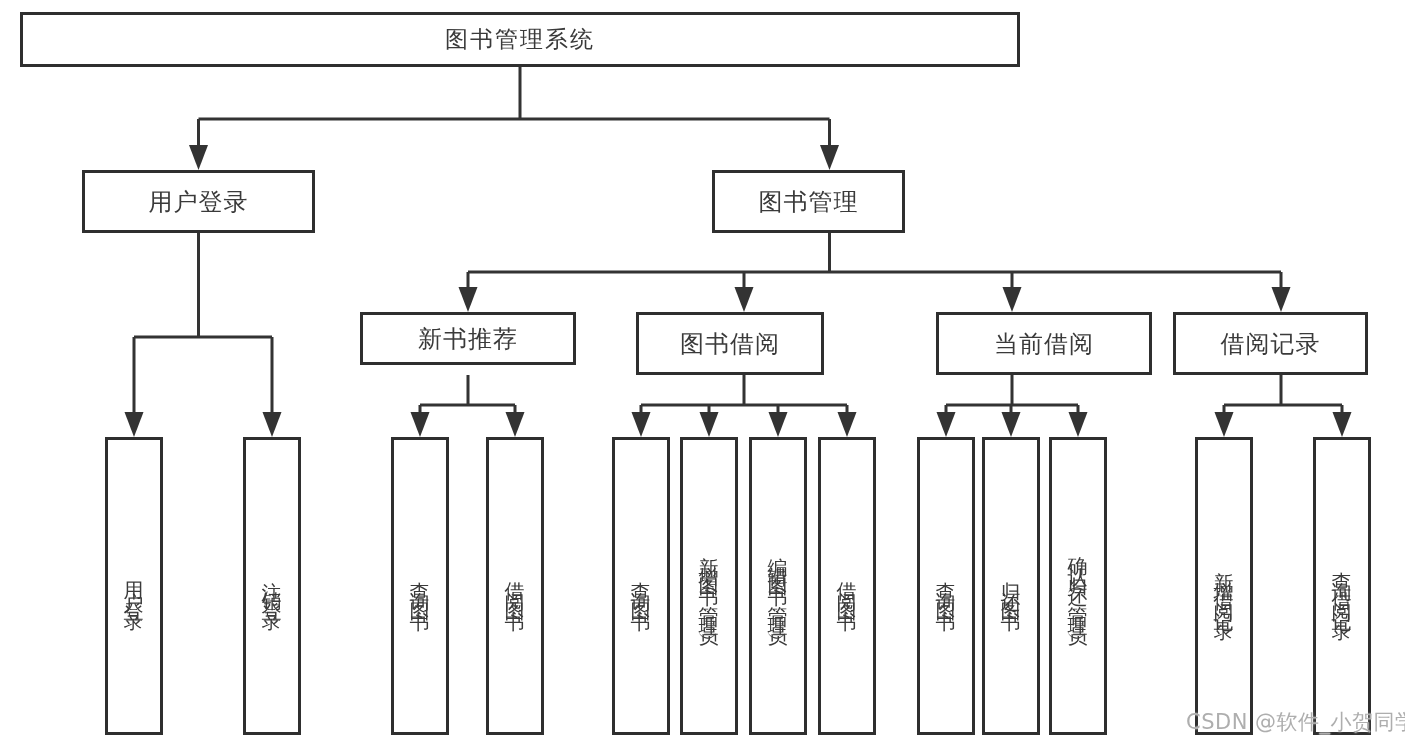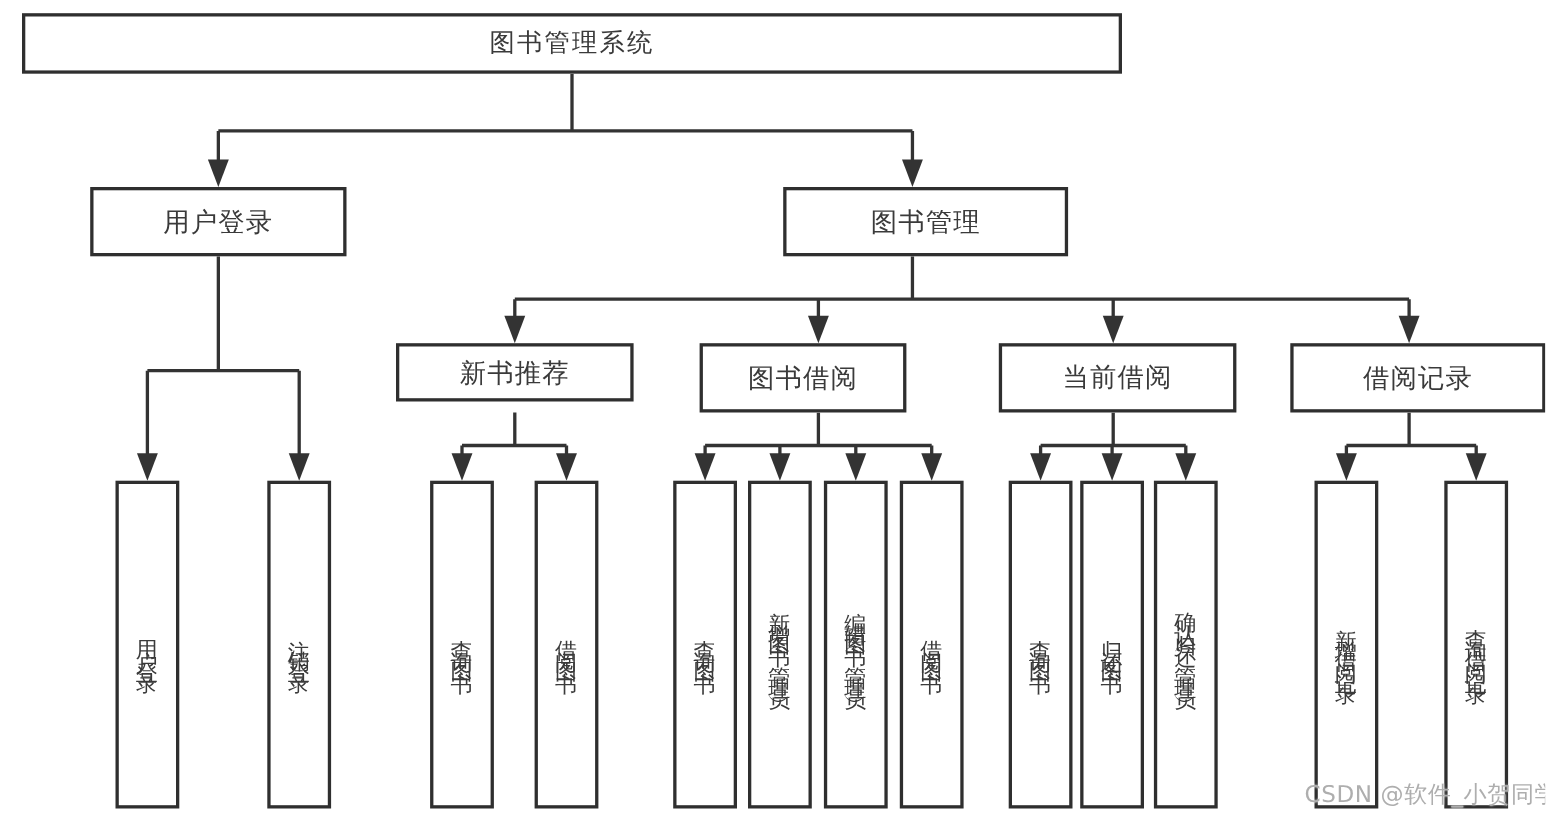--- a/index.html
+++ b/index.html
@@ -67,26 +67,26 @@
       <polygon points="1001.5,412 1020.5,412 1011,437"></polygon>
       <polygon points="1068.5,412 1087.5,412 1078,437"></polygon>
       <polygon points="1214.5,412 1233.5,412 1224,437"></polygon>
       <polygon points="1332.5,412 1351.5,412 1342,437"></polygon>
     </g>
   </svg>
 
   <div class="box root-box" style="left:20px; top:12px; width:1000px; height:55px;">图书管理系统</div>
 
   <div class="box h-box" style="left:82px; top:170px; width:233px; height:63px;">用户登录</div>
-  <div class="box h-box" style="left:712px; top:170px; width:259px; height:63px;">图书管理</div>
+  <div class="box h-box" style="left:712px; top:170px; width:193px; height:63px;">图书管理</div>
 
   <div class="box h-box" style="left:360px; top:312px; width:216px; height:53px;">新书推荐</div>
   <div class="box h-box" style="left:636px; top:312px; width:188px; height:63px;">图书借阅</div>
-  <div class="box h-box" style="left:908px; top:312px; width:216px; height:63px;font-family:Liberation Serif, serif;">当前借阅</div>
-  <div class="box h-box" style="left:1173px; top:312px; width:232px; height:63px;">借阅记录</div>
+  <div class="box h-box" style="left:936px; top:312px; width:216px; height:63px;">当前借阅</div>
+  <div class="box h-box" style="left:1173px; top:312px; width:195px; height:63px;">借阅记录</div>
 
   <div class="box v-box" style="left:105px; top:437px; width:58px; height:298px;">用户登录</div>
   <div class="box v-box" style="left:243px; top:437px; width:58px; height:298px;">注销登录</div>
 
   <div class="box v-box" style="left:391px; top:437px; width:58px; height:298px;">查询图书</div>
   <div class="box v-box" style="left:486px; top:437px; width:58px; height:298px;">借阅图书</div>
 
   <div class="box v-box" style="left:612px; top:437px; width:58px; height:298px;">查询图书</div>
   <div class="box v-box" style="left:680px; top:437px; width:58px; height:298px;">新增图书（管理员）</div>
   <div class="box v-box" style="left:749px; top:437px; width:58px; height:298px;">编辑图书（管理员）</div>

